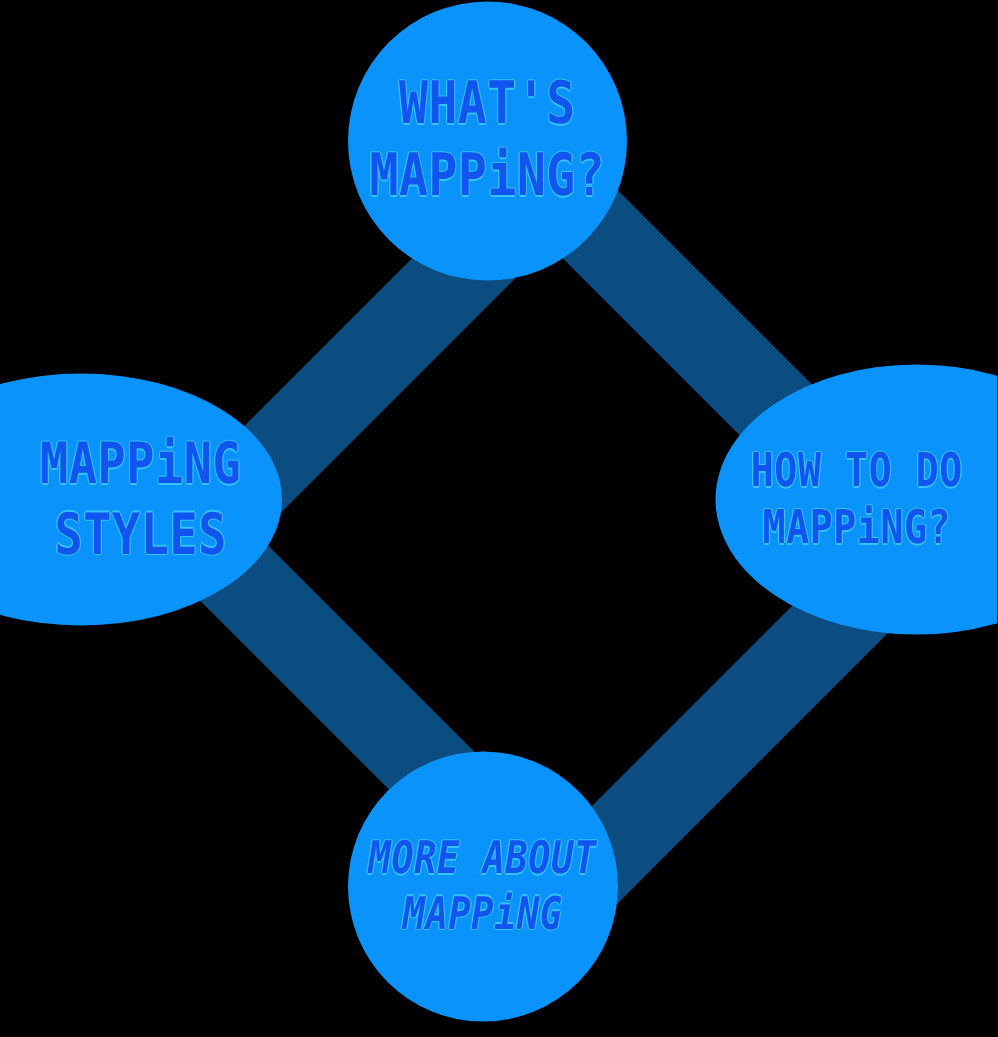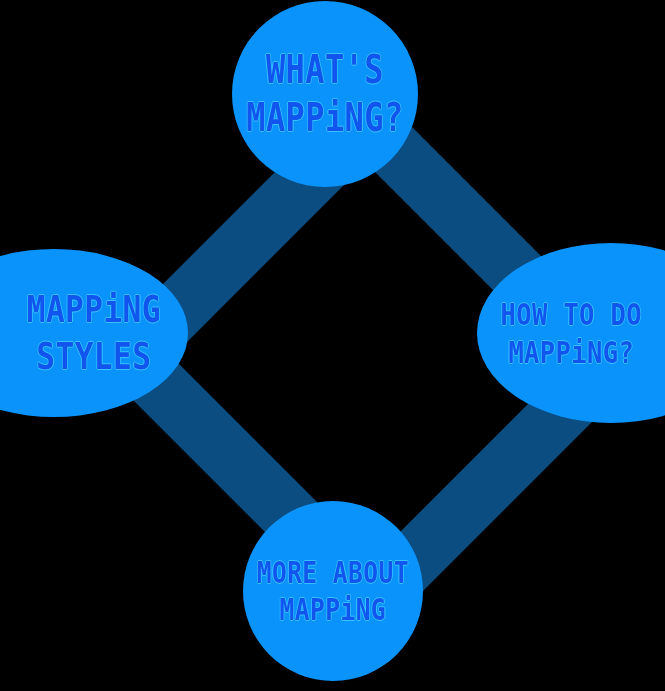--- a/index.html
+++ b/index.html
@@ -85,24 +85,25 @@
   #node-right {
     left: 477px;
     top: 243px;
     width: 268px;
     height: 180px;
     padding-right: 80px;
   }
   #node-right .node-label { font-size: 31px; }
 
   #node-bottom {
-    left: 243px;
+    left: 232px;
     top: 501px;
     width: 180px;
     height: 180px;
+    font-style: italic;
   }
   #node-bottom .node-label { font-size: 30px; }
 </style>
 </head>
 <body>
 
 <div id="stage">
 
   <div class="connectors">
     <div class="bar" style="left:325px; top:93px; width:340px; height:58px;

